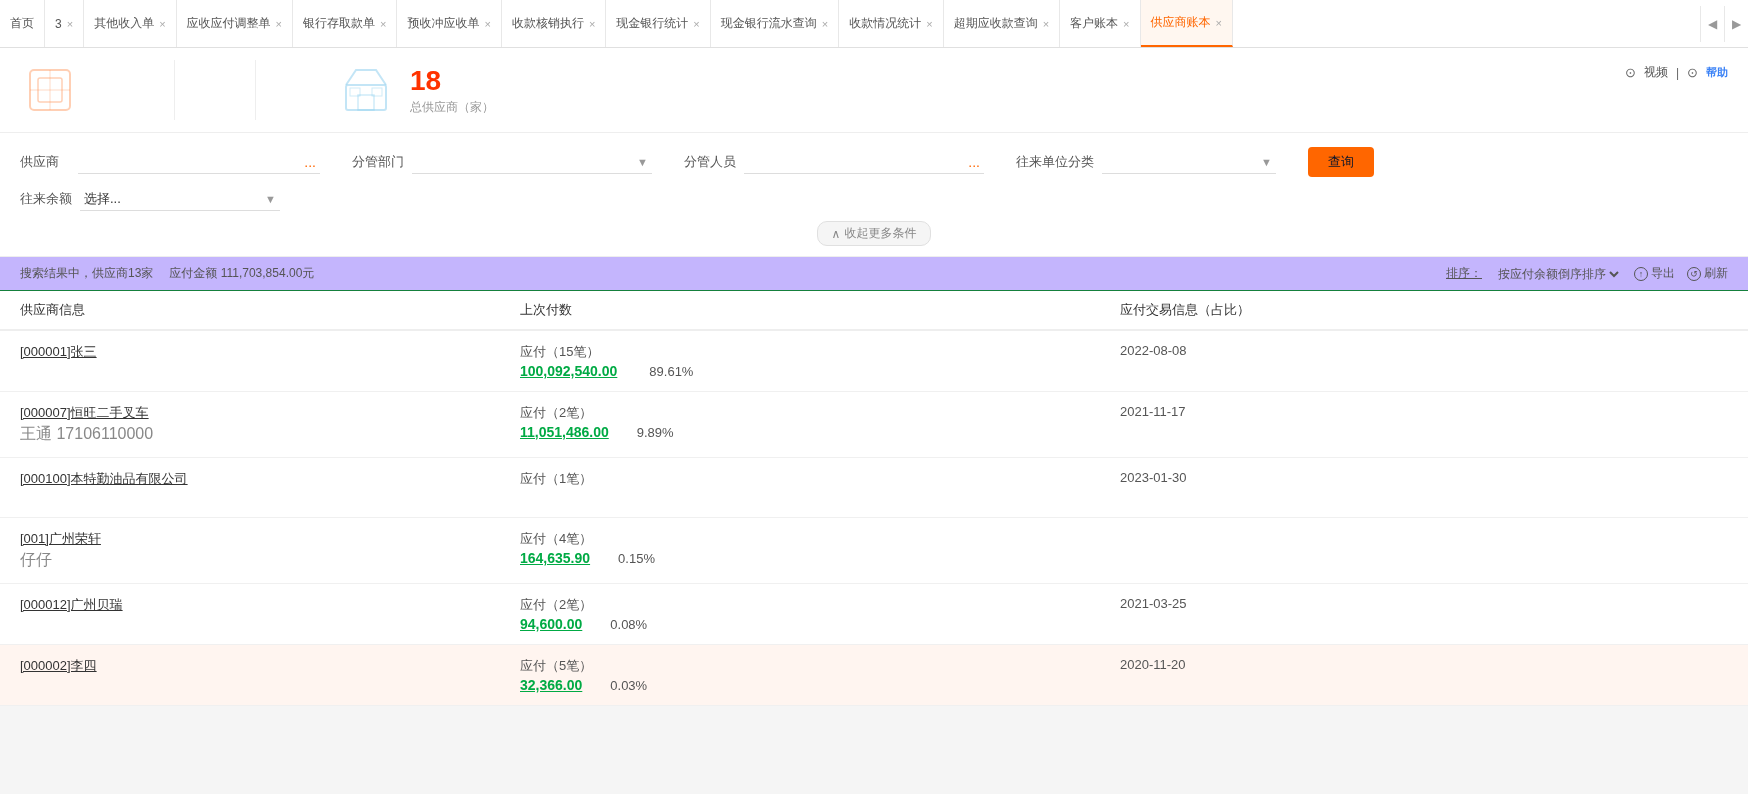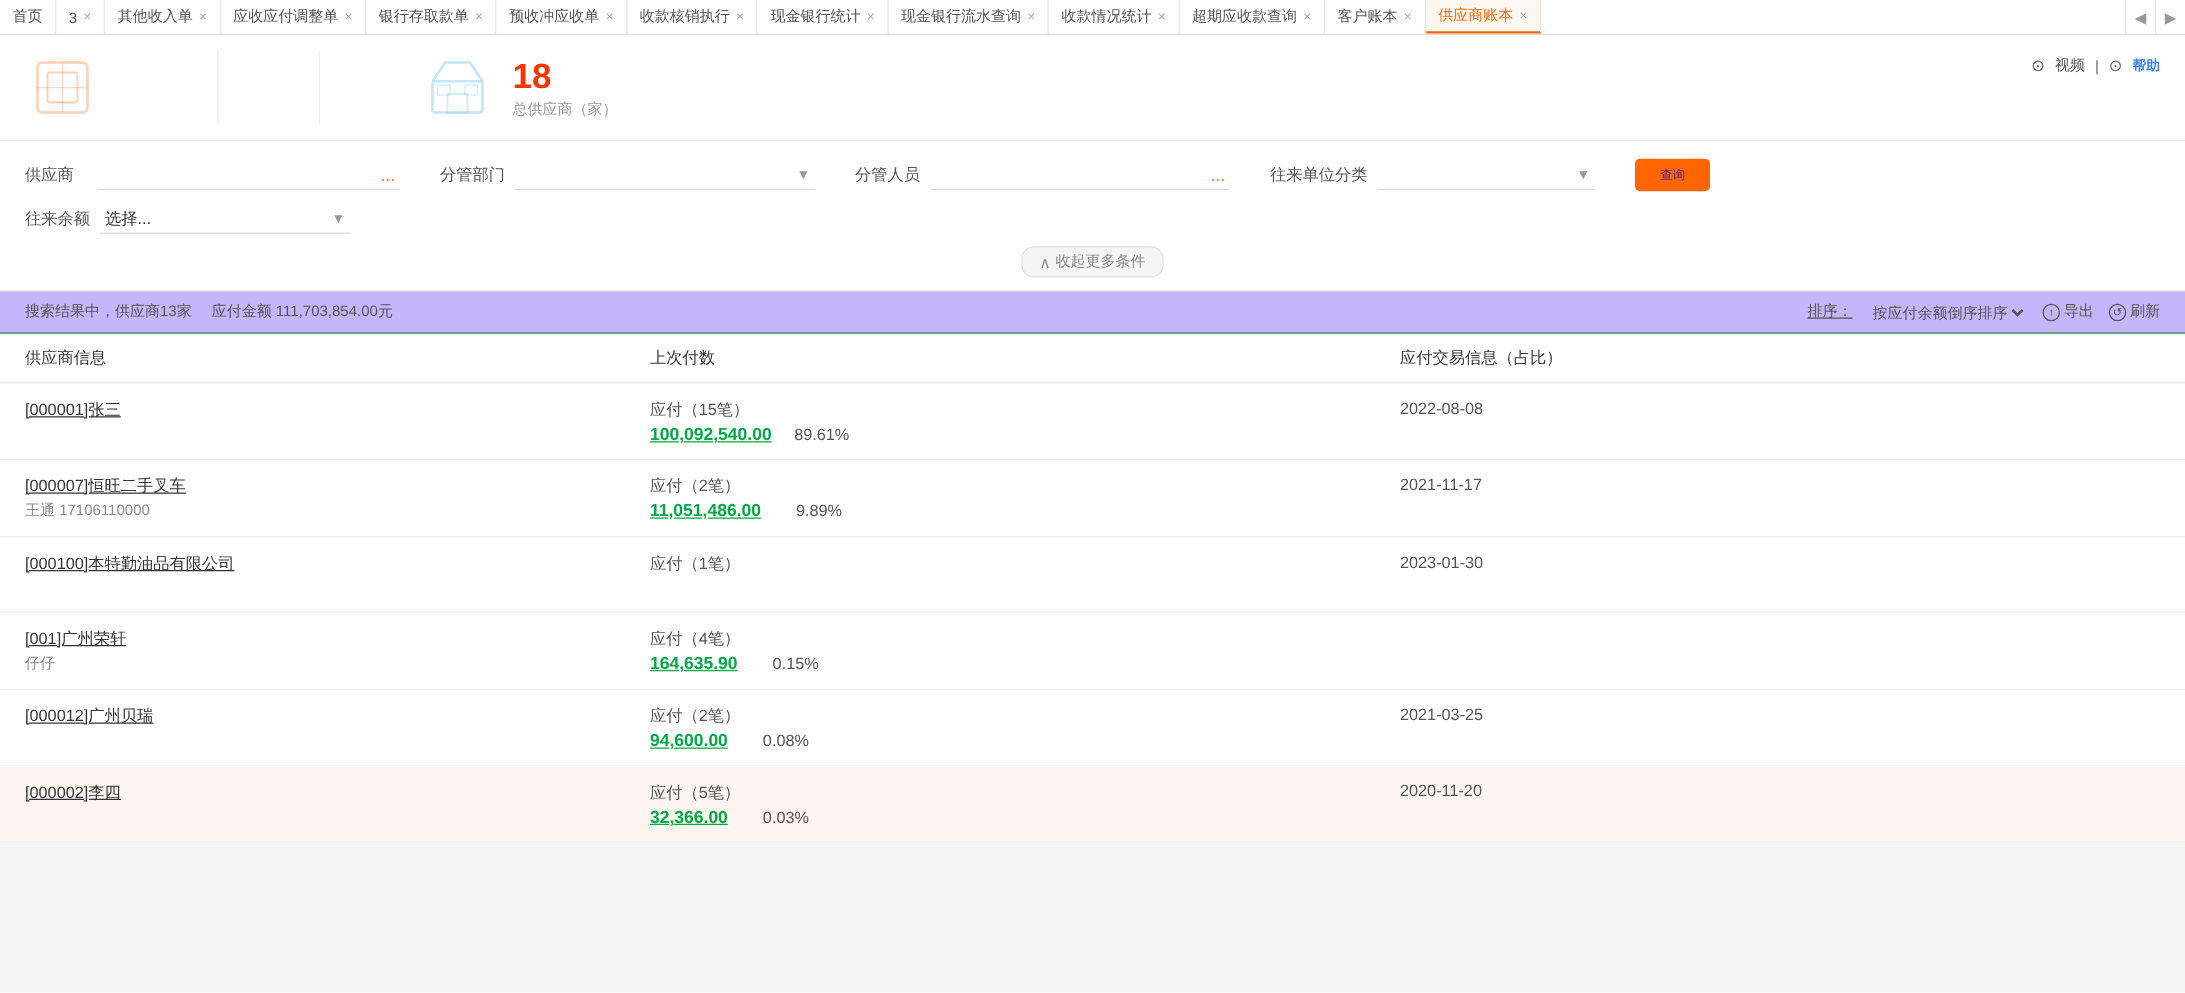--- a/index.html
+++ b/index.html
@@ -3,21 +3,21 @@
   <meta charset="utf-8">
   <style>
     * { box-sizing: border-box; margin: 0; padding: 0; }
     body { font-family: 'Microsoft YaHei', Arial, sans-serif; font-size: 13px; background: #f5f5f5; color: #333; overflow-x: hidden; }
 
     
     .top-nav {
       background: #fff;
       display: flex;
       align-items: center;
-      height: 28px;
+      height: 48px;
       border-bottom: 1px solid #e0e0e0;
       overflow: hidden;
     }
     .nav-tab {
       display: flex;
       align-items: center;
       padding: 0 10px;
       height: 100%;
       font-size: 12px;
       color: #555;
@@ -172,25 +172,25 @@
       position: absolute;
       right: 4px;
       top: 50%;
       transform: translateY(-50%);
       color: #999;
       font-size: 11px;
       pointer-events: none;
     }
     .query-btn {
       background: #ff6600;
-      color: #4c1d95;
+      color: #0f172a;
       border: none;
       border-radius: 4px;
       padding: 6px 20px;
-      font-size: 10px;
+      font-size: 13px;
       cursor: pointer;
       white-space: nowrap;
       flex-shrink: 0;
     }
 
     .collapse-bar {
       text-align: center;
       margin-top: 4px;
     }
     .collapse-btn {
@@ -276,21 +276,21 @@
     }
     .table-row.highlighted { background: #fff5f0; }
 
     .supplier-link {
       color: #333;
       text-decoration: underline;
       cursor: pointer;
       font-size: 13px;
     }
     .supplier-sub {
-      font-size: 12px;
+      font-size: 16px;
       color: #888;
       margin-top: 2px;
     }
 
     .tx-info {}
     .tx-label {
       font-size: 13px;
       color: #555;
     }
     .tx-amount {
@@ -507,21 +507,21 @@
     <div>供应商信息</div>
     <div>上次付数</div>
     <div>应付交易信息（占比）</div>
   </div>
 
   <div id="table-body">
       <div class="table-row">
         <div><a class="supplier-link" href="javascript:void(0)">[000001]张三</a></div>
         <div class="tx-info">
           <div class="tx-label">应付（15笔）</div>
-          <div style="display: flex; align-items: baseline; gap: 2px;">
+          <div style="display: flex; align-items: baseline; gap: 16px;">
             <a class="tx-amount" href="javascript:void(0)" style="display: inline;">100,092,540.00</a>
             <span class="tx-percent">89.61%</span>
           </div>
         </div>
         <div class="last-pay">2022-08-08</div>
       </div>
       <div class="table-row">
         <div><a class="supplier-link" href="javascript:void(0)">[000007]恒旺二手叉车</a><div class="supplier-sub">王通  17106110000</div></div>
         <div class="tx-info">
           <div class="tx-label">应付（2笔）</div>

